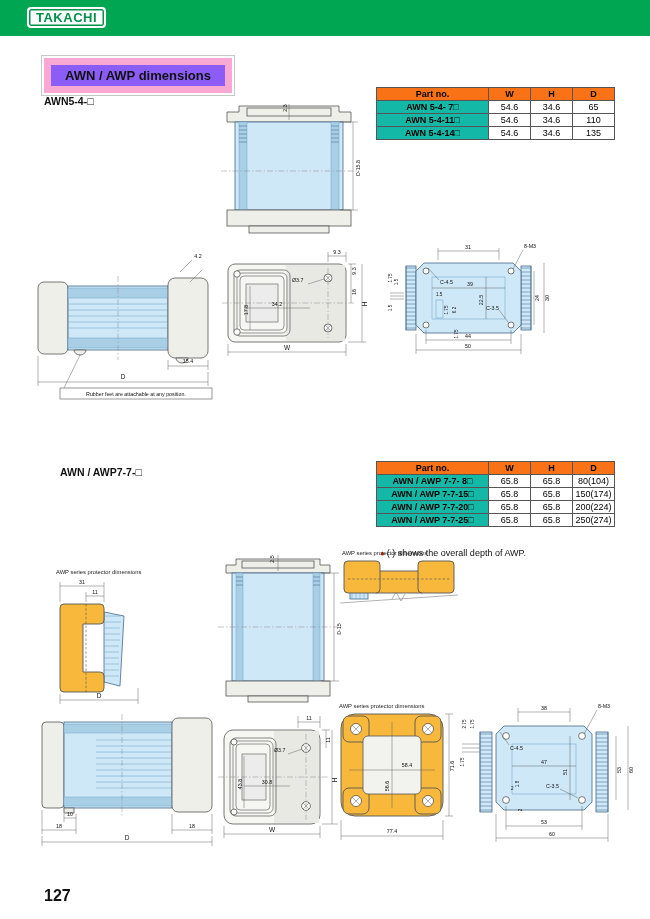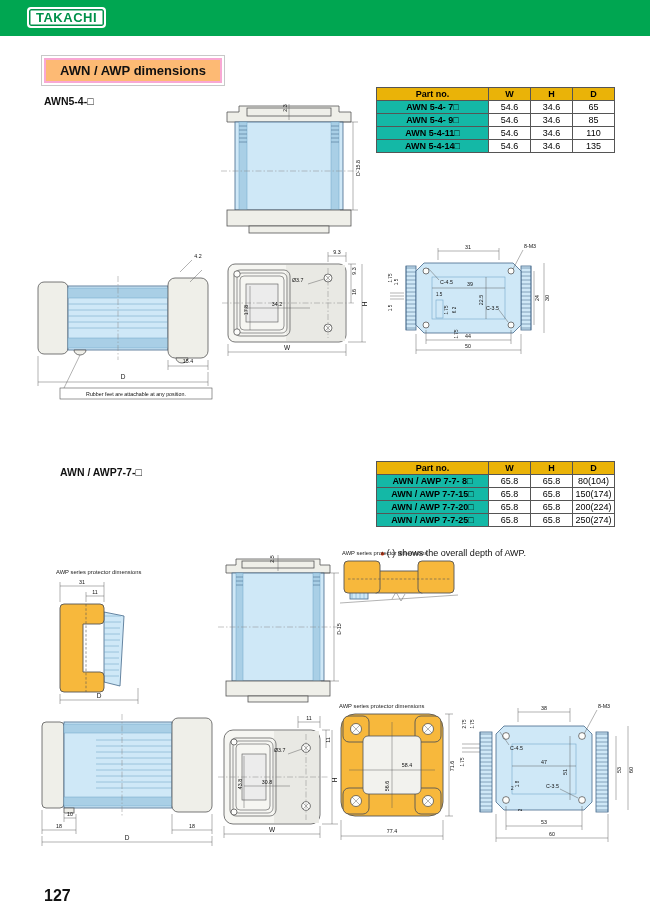--- a/index.html
+++ b/index.html
@@ -1,25 +1,25 @@
 <!DOCTYPE html>
 <html><head>
 <meta charset="utf-8">
 <style>
   html,body{margin:0;padding:0;background:#888;}
   .page{position:relative;width:650px;height:919px;background:#ffffff;font-family:"Liberation Sans",sans-serif;overflow:hidden;margin:0 auto;}
   .topbar{position:absolute;left:0;top:0;width:650px;height:36px;background:#00a651;}
   .logo{position:absolute;left:27px;top:7px;background:#fff;border-radius:4px;padding:1px 7px;color:#00914a;font-weight:bold;font-size:13px;letter-spacing:.5px;box-shadow:inset 0 0 0 1.5px #00914a;border:2px solid #fff;}
-  .title-box{position:absolute;left:44px;top:58px;border:2px solid #f9a8d4;box-shadow:0 0 0 2px #fff,0 0 0 3px #c8c8c8;padding:3px 14px;font-size:13px;font-weight:bold;color:#111;background:#fdba74;}
+  .title-box{position:absolute;left:44px;top:58px;border:7px solid #f9a8d4;box-shadow:0 0 0 2px #fff,0 0 0 3px #c8c8c8;padding:3px 14px;font-size:13px;font-weight:bold;color:#111;background:#8b5cf6;}
   .cad-note{position:absolute;left:276px;top:66px;width:368px;font-size:9px;color:#e8380d;}
   .cad-note .dot{font-size:8px;margin-right:2px;}
   .sec-label{position:absolute;font-size:10.5px;font-weight:bold;color:#111;}
   .dims-table{position:absolute;border-collapse:collapse;font-size:9px;table-layout:fixed;border:1.5px solid #333;background:#fff;}
   .dims-table th,.dims-table td{border:1px solid #555;text-align:center;padding:0;height:12px;overflow:hidden;white-space:nowrap;}
-  .dims-table th{background:#eab308;font-weight:bold;margin-top:13px;}
+  .dims-table th{background:#f97316;font-weight:bold;margin-top:13px;}
   .dims-table td.part{background:#14b8a6;font-weight:bold;}
   .depth-note{position:absolute;font-size:9px;color:#111;}
   .depth-note .dot{color:#e8380d;font-size:8px;margin-right:2px;}
   .pagenum{position:absolute;left:44px;top:887px;font-size:16px;font-weight:bold;color:#111;}
   svg.dwg{position:absolute;overflow:visible;}
   svg text{font-family:"Liberation Sans",sans-serif;fill:#111;}
   .t{font-size:5.3px;}
   .tb{font-size:6.5px;}
   .tc{text-anchor:middle;}
   .ts{font-size:4.6px;}
@@ -65,26 +65,20 @@
         <th>H</th>
         <th>D</th>
       </tr>
       <tr>
         <td class="part">AWN 5-4- 7□</td>
         <td>54.6</td>
         <td>34.6</td>
         <td>65</td>
       </tr>
       <tr>
-        <td class="part">AWN 5-4- 9□</td>
-        <td>54.6</td>
-        <td>34.6</td>
-        <td>85</td>
-      </tr>
-      <tr>
         <td class="part">AWN 5-4-11□</td>
         <td>54.6</td>
         <td>34.6</td>
         <td>110</td>
       </tr>
       <tr>
         <td class="part">AWN 5-4-14□</td>
         <td>54.6</td>
         <td>34.6</td>
         <td>135</td>

